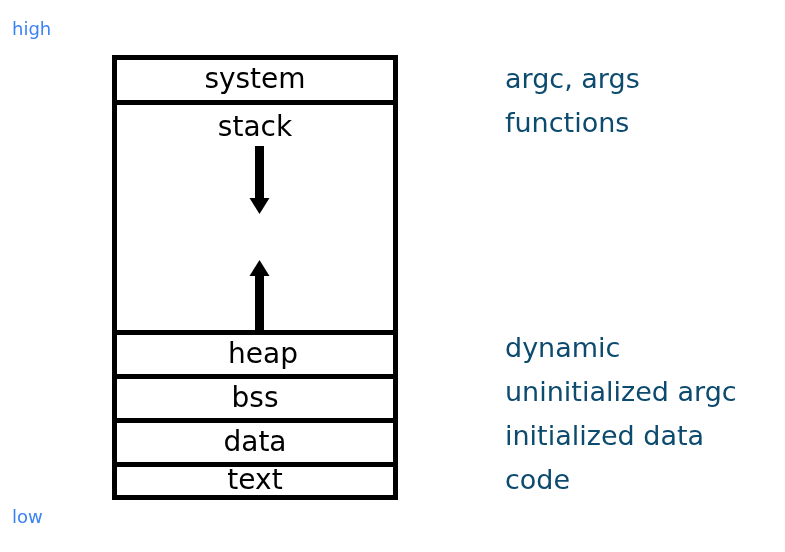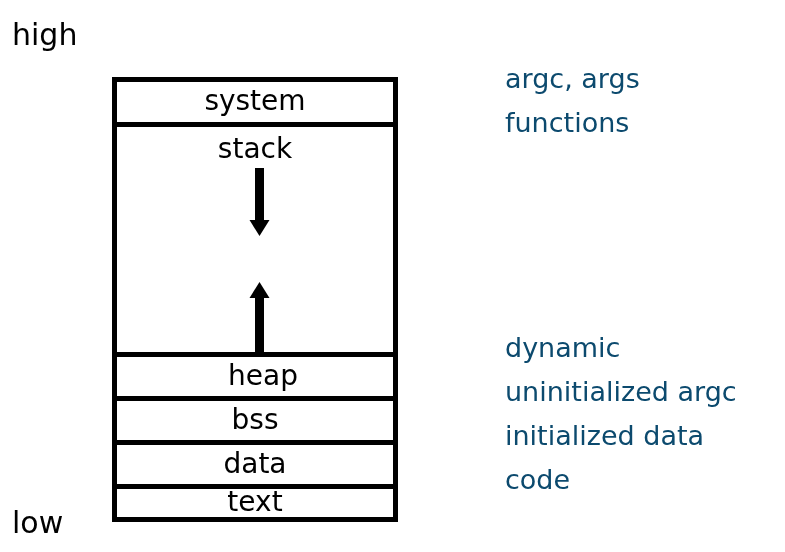--- a/index.html
+++ b/index.html
@@ -21,40 +21,39 @@
     position: absolute;
     left: 0;
     top: 0;
     width: 785px;
     height: 552px;
   }
 
   
   .edge-label {
     position: absolute;
-    font-size: 30px;
+    font-size: 18px;
     line-height: 1;
     letter-spacing: 0px;
-    color: #000000;
+    color: #3b82f6;
     white-space: nowrap;
   }
   #label-high { left: 12px; top: 20px; }
   #label-low  { left: 12px; top: 508px; }
 
   
   #memory-box {
     position: absolute;
     left: 112px;
     top: 55px;
     width: 286px;
     height: 445px;
     box-sizing: border-box;
     border: 5px solid #000000;
     background: #ffffff;
-    margin-top: 22px;
   }
 
   .segment-row {
     position: absolute;
     left: 0;
     width: 276px;
     box-sizing: border-box;
     display: flex;
     align-items: center;
     justify-content: center;

